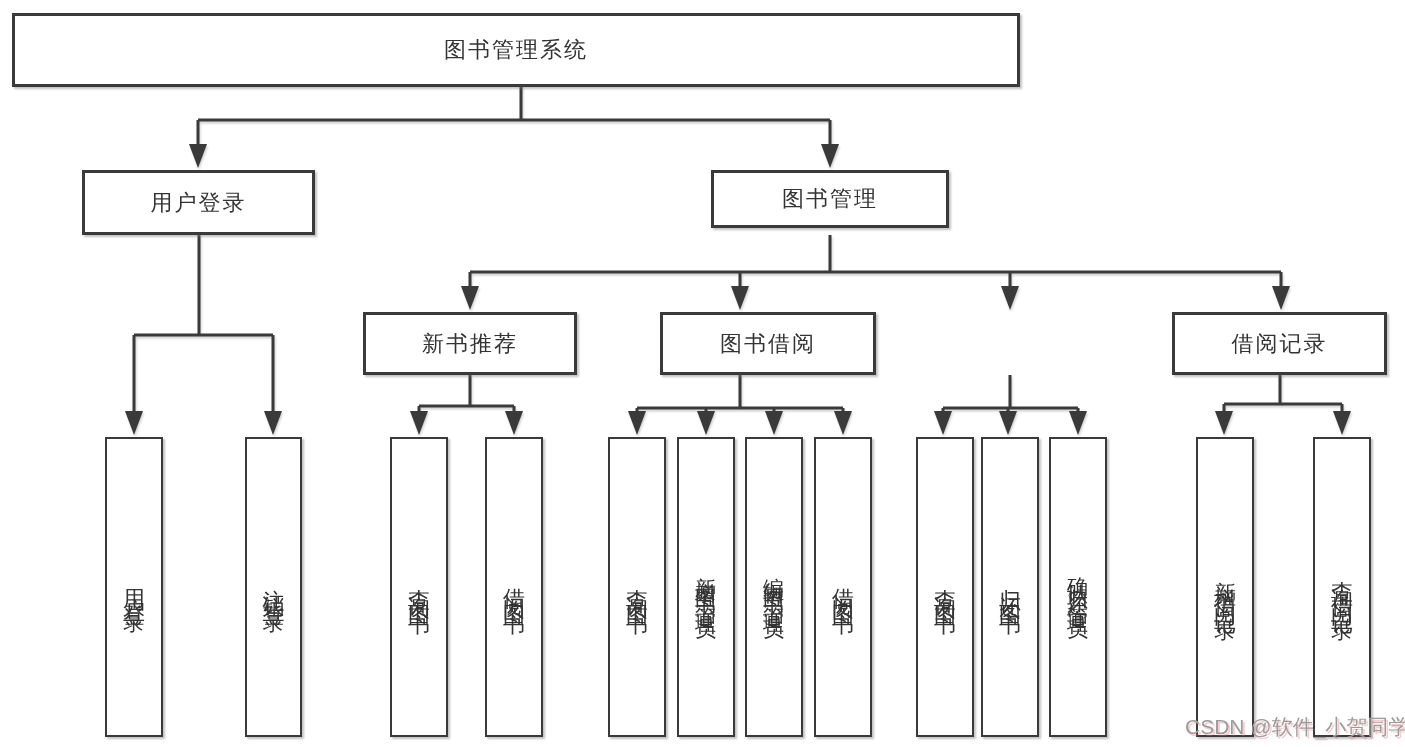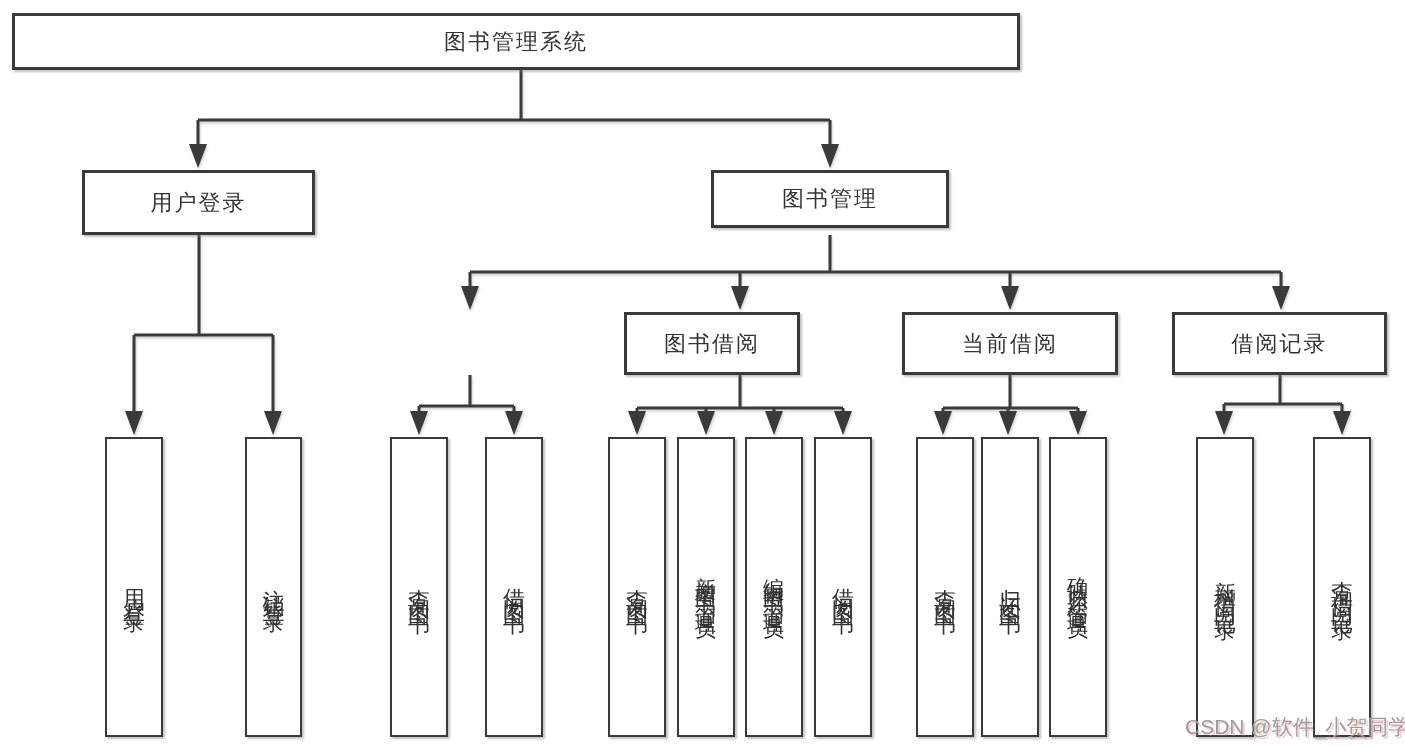--- a/index.html
+++ b/index.html
@@ -103,36 +103,36 @@
       <line x1="1008" y1="408" x2="1008" y2="417"></line>
       <polygon points="999,411 1017,411 1008,435"></polygon>
       <line x1="1078" y1="408" x2="1078" y2="417"></line>
       <polygon points="1069,411 1087,411 1078,435"></polygon>
       <line x1="1224" y1="404" x2="1224" y2="417"></line>
       <polygon points="1215,411 1233,411 1224,435"></polygon>
       <line x1="1342" y1="404" x2="1342" y2="417"></line>
       <polygon points="1333,411 1351,411 1342,435"></polygon>
     </svg>
 
-  <div class="box" style="left:12px;top:13px;width:1008px;height:57px">
+  <div class="box" style="left:12px;top:13px;width:1008px;height:74px">
     <span class="hlabel">图书管理系统</span>
   </div>
 
   <div class="box" style="left:82px;top:170px;width:233px;height:65px">
     <span class="hlabel">用户登录</span>
   </div>
   <div class="box" style="left:711px;top:170px;width:238px;height:58px">
     <span class="hlabel">图书管理</span>
   </div>
 
-  <div class="box" style="left:624px;top:312px;width:176px;height:63px">
+  <div class="box" style="left:363px;top:312px;width:214px;height:63px">
+    <span class="hlabel">新书推荐</span>
+  </div>
+  <div class="box" style="left:660px;top:312px;width:216px;height:63px">
     <span class="hlabel">图书借阅</span>
-  </div>
-  <div class="box" style="left:902px;top:312px;width:216px;height:63px">
-    <span class="hlabel">当前借阅</span>
   </div>
   <div class="box" style="left:1172px;top:312px;width:215px;height:63px">
     <span class="hlabel">借阅记录</span>
   </div>
 
   <div class="box leaf" style="left:105px;top:437px;width:58px;height:300px">
     <span class="vtext">用户登录</span>
   </div>
   <div class="box leaf" style="left:245px;top:437px;width:57px;height:300px">
     <span class="vtext">注销登录</span>

